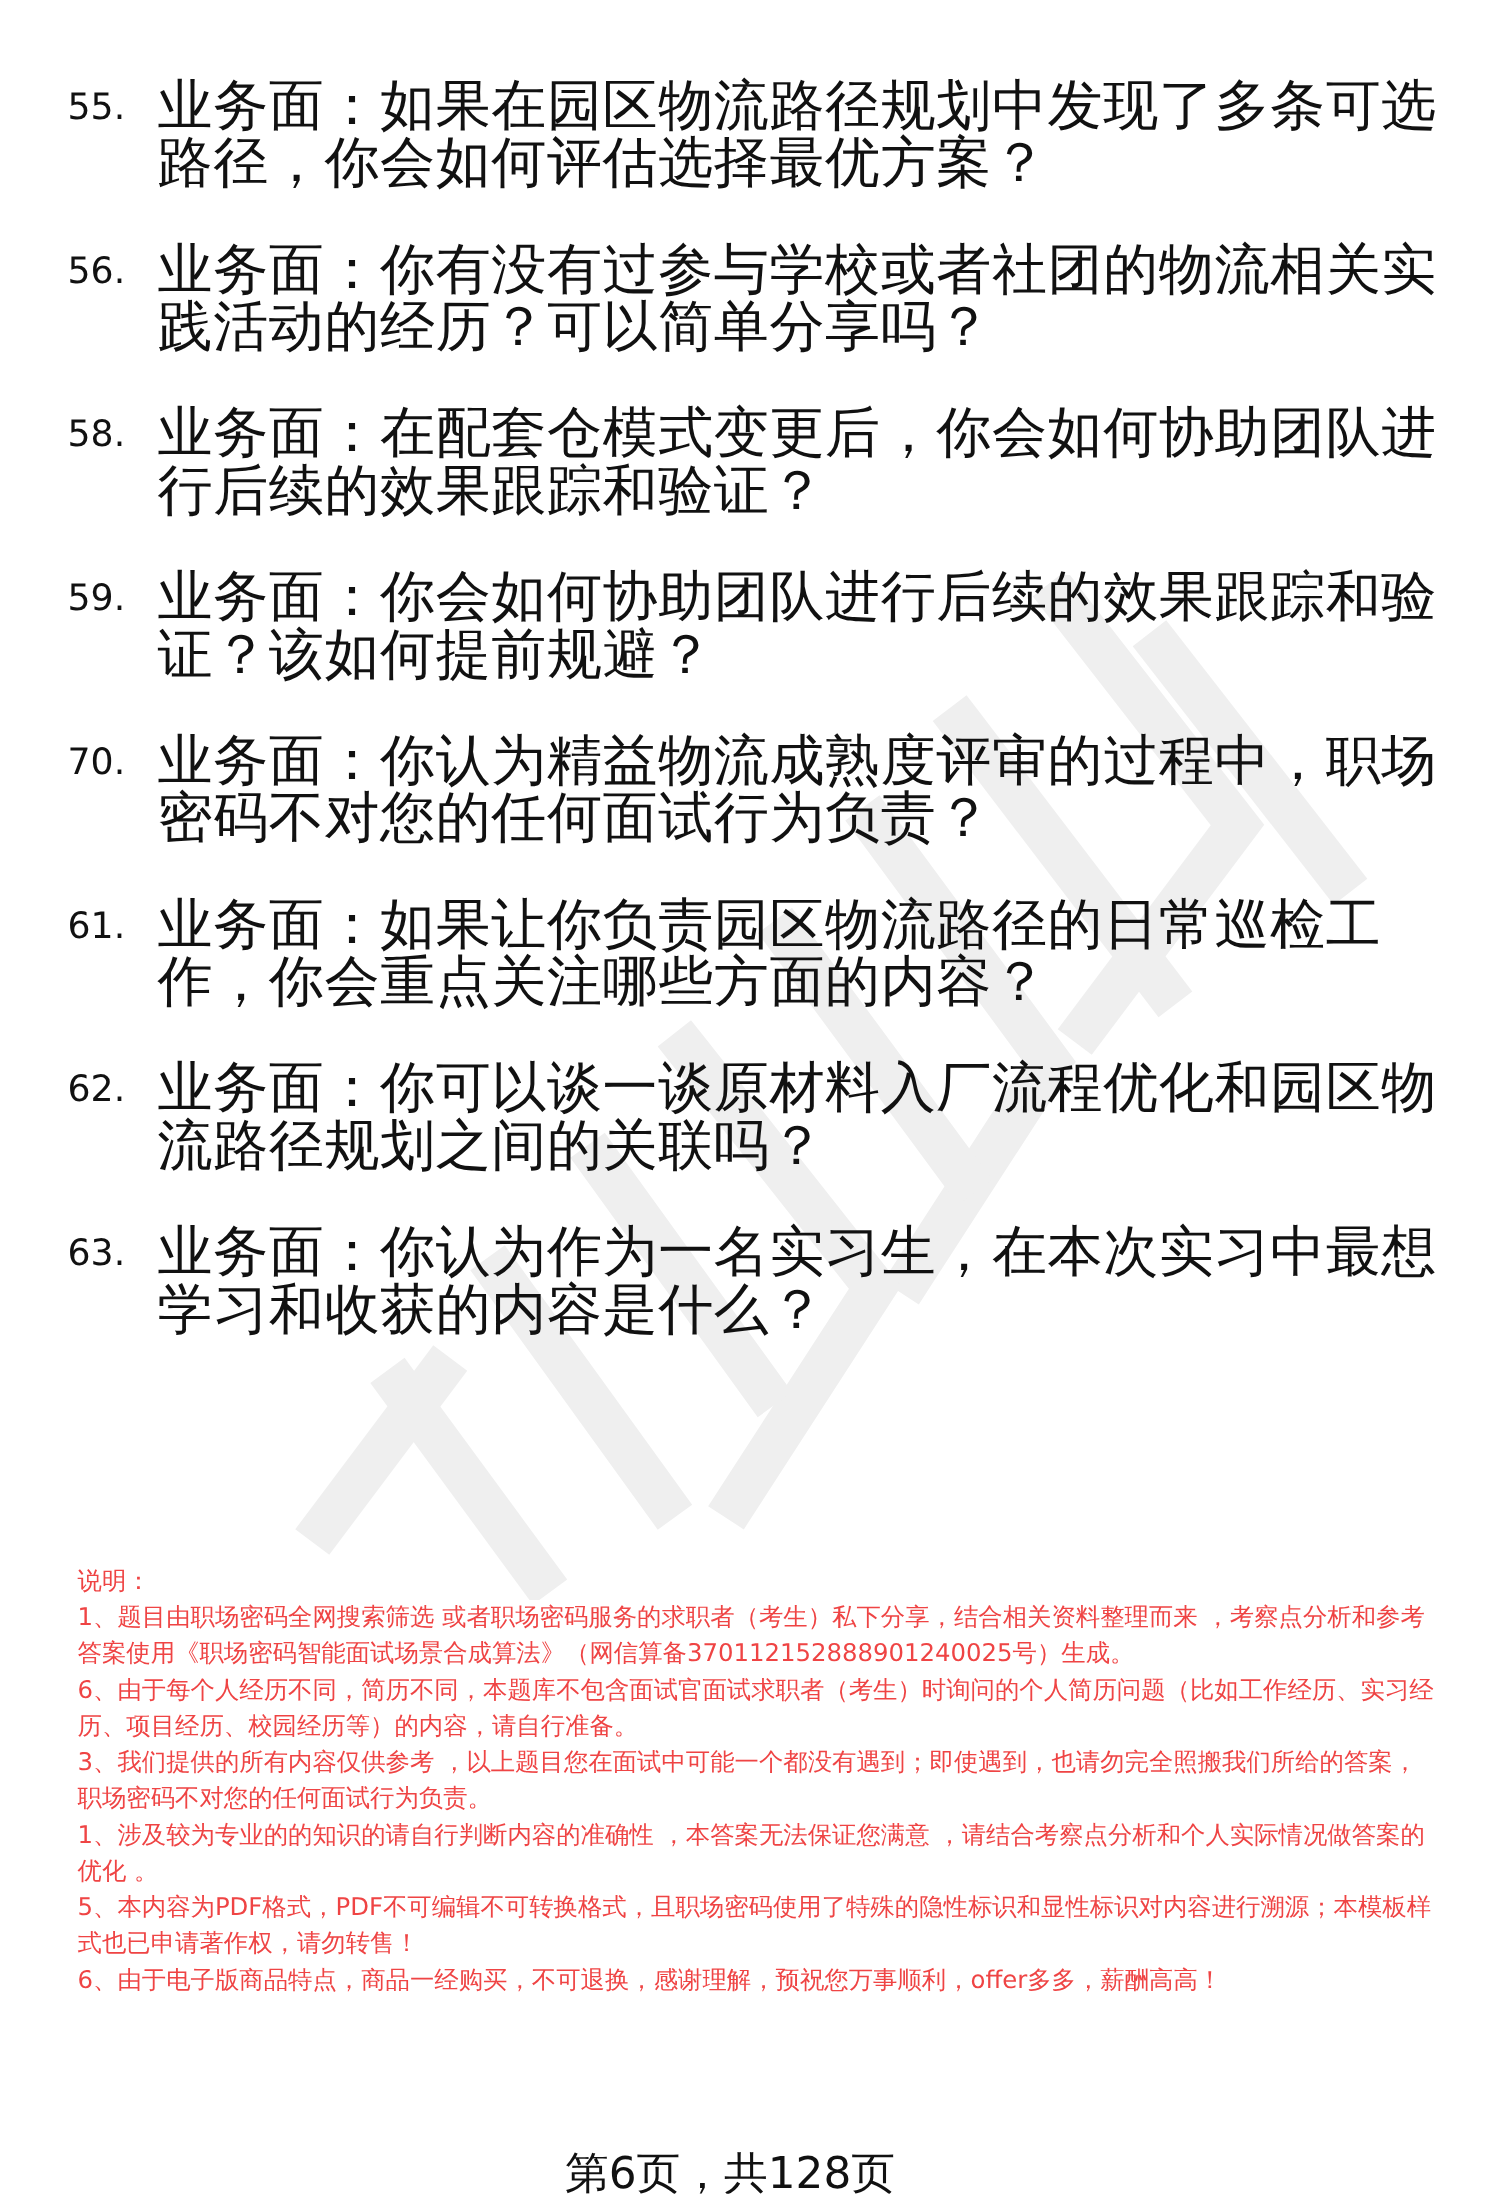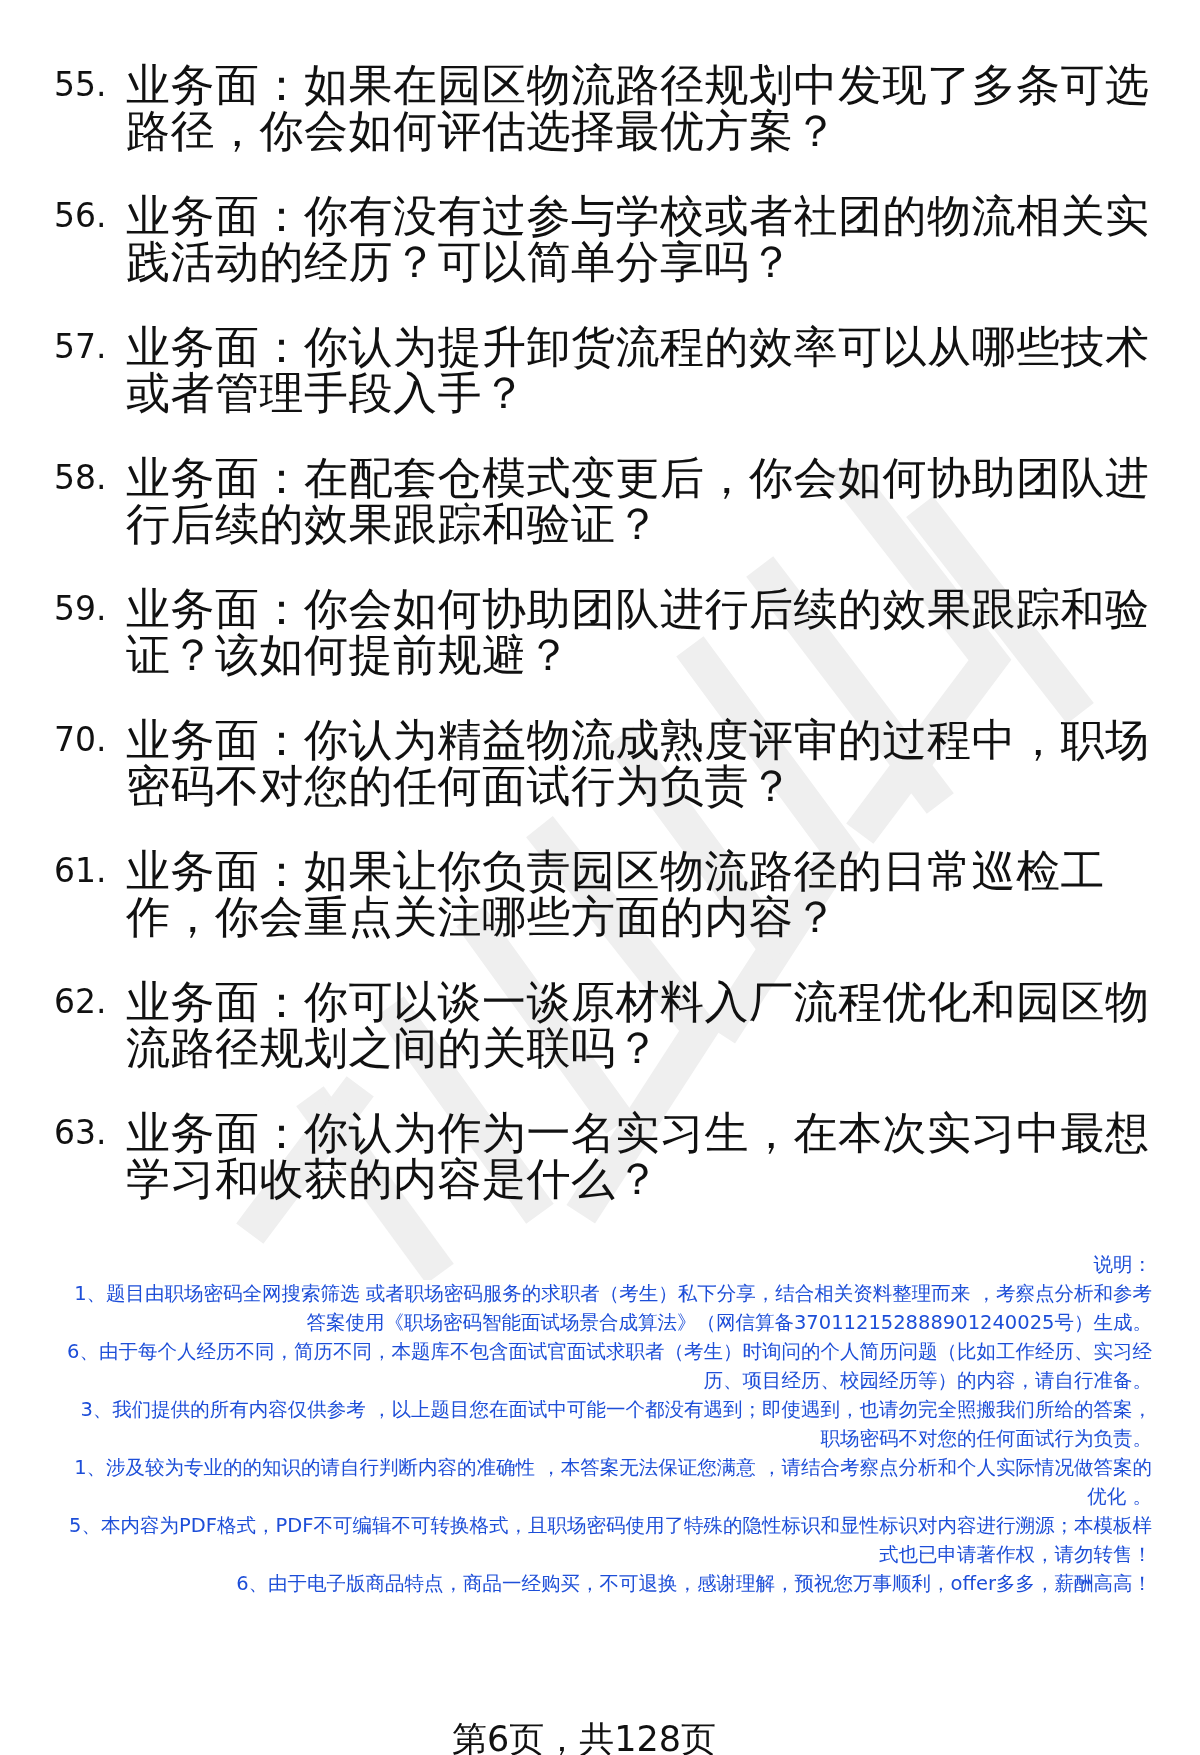--- a/index.html
+++ b/index.html
@@ -31,41 +31,40 @@
       width: 1100px;
       z-index: 1;
     }
     .q {
       display: flex;
       align-items: flex-start;
       height: 131px;
     }
     .q-num {
       width: 72px;
-      font-size: 33px;
+      font-size: 29px;
       line-height: 46px;
       flex: 0 0 auto;
     }
     .q-body {
       flex: 1 1 auto;
       font-size: 44px;
       line-height: 46px;
       letter-spacing: 0.5px;
       width: 1010px;
     }
     .notes {
       position: absolute;
       left: 62px;
       top: 1250px;
       width: 1090px;
       font-size: 19.5px;
       line-height: 29px;
       z-index: 1;
-      color: #1d4ed8;
-      text-align: right;
+      color: #ef4444;
     }
     .notes p {
       margin: 0;
     }
     .footer {
       position: absolute;
       left: 0;
       width: 1168px;
       top: 1696px;
       text-align: center;
@@ -96,24 +95,20 @@
 <div class="questions">
   <div class="q">
     <span class="q-num">55.</span>
     <span class="q-body">业务面：如果在园区物流路径规划中发现了多条可选路径，你会如何评估选择最优方案？</span>
   </div>
   <div class="q">
     <span class="q-num">56.</span>
     <span class="q-body">业务面：你有没有过参与学校或者社团的物流相关实践活动的经历？可以简单分享吗？</span>
   </div>
   <div class="q">
-    <span class="q-num">57.</span>
-    <span class="q-body">业务面：你认为提升卸货流程的效率可以从哪些技术或者管理手段入手？</span>
-  </div>
-  <div class="q">
     <span class="q-num">58.</span>
     <span class="q-body">业务面：在配套仓模式变更后，你会如何协助团队进行后续的效果跟踪和验证？</span>
   </div>
   <div class="q">
     <span class="q-num">59.</span>
     <span class="q-body">业务面：你会如何协助团队进行后续的效果跟踪和验证？该如何提前规避？</span>
   </div>
   <div class="q">
     <span class="q-num">70.</span>
     <span class="q-body">业务面：你认为精益物流成熟度评审的过程中，职场密码不对您的任何面试行为负责？</span>

